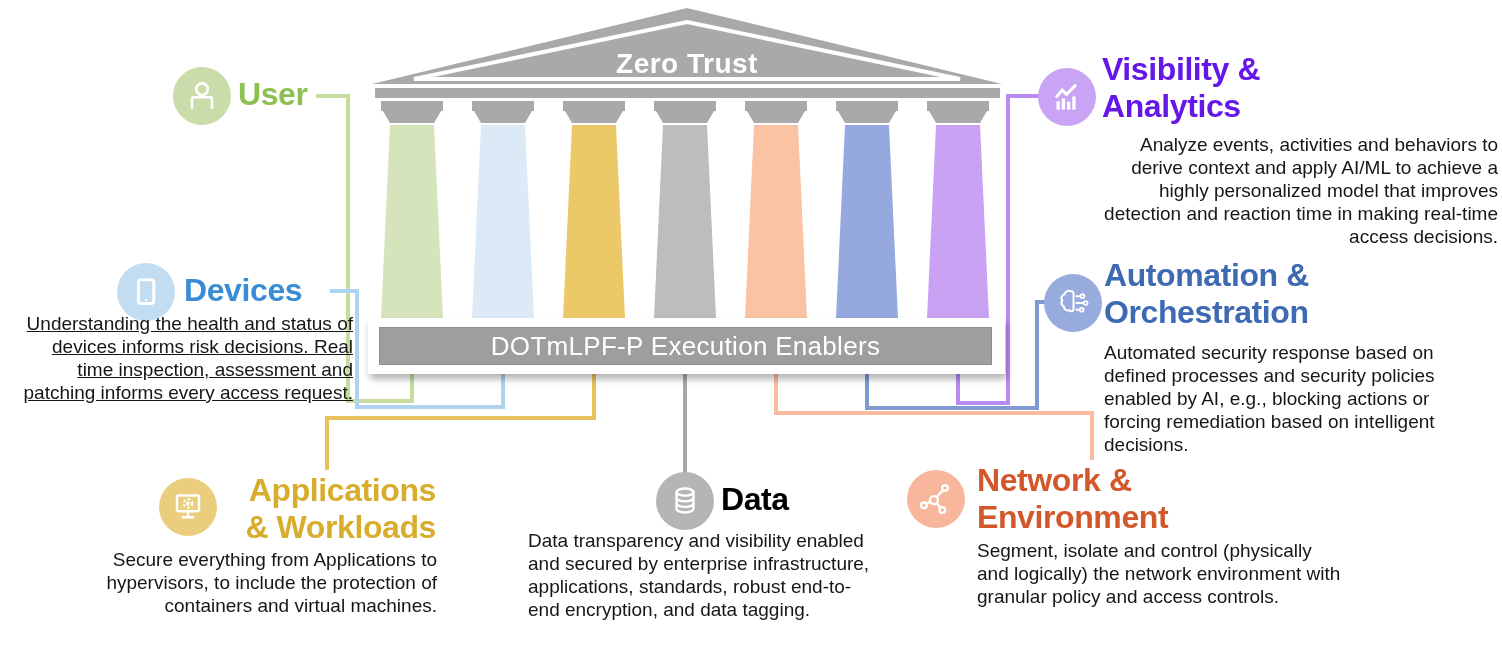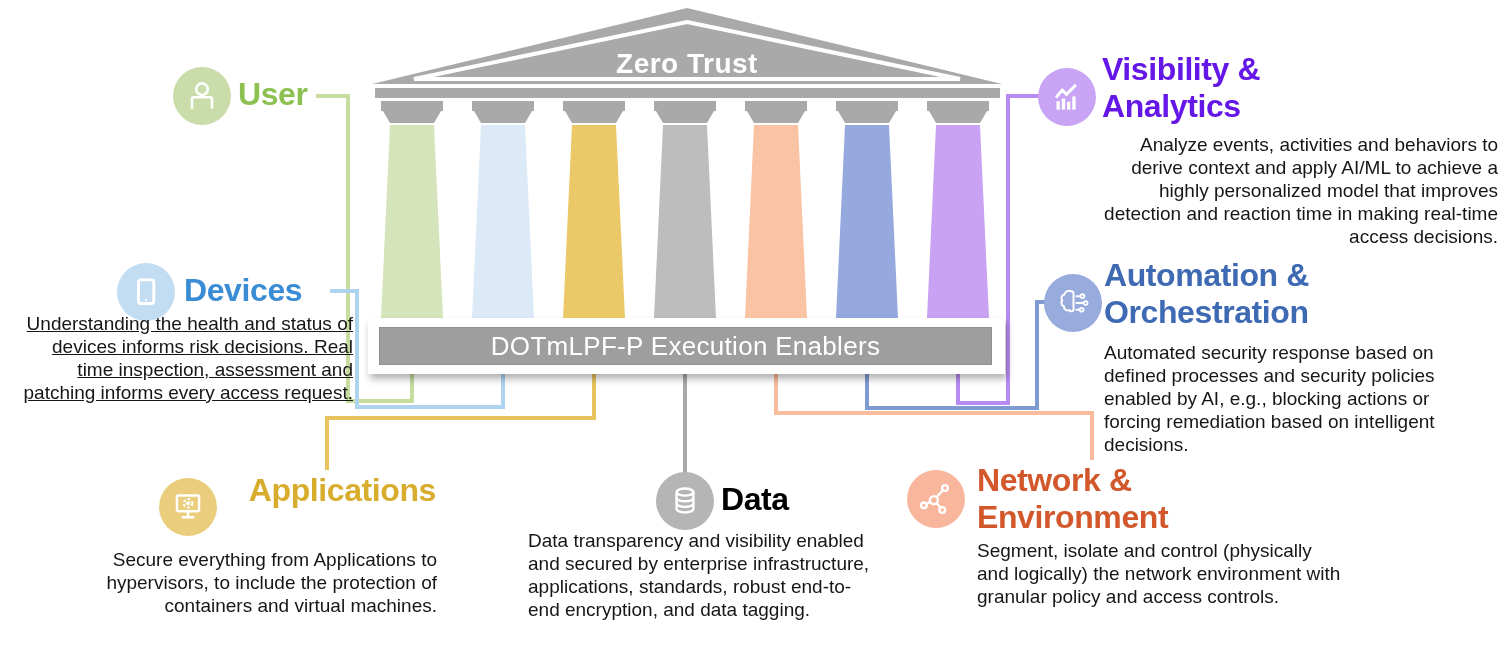--- a/index.html
+++ b/index.html
@@ -138,20 +138,21 @@
   <div class="icon-circle" id="applications-icon" style="background-color: rgb(234, 206, 126);">
     <svg viewBox="0 0 38 38">
       <rect x="8.5" y="8" width="21" height="15" rx="1.5" fill="none" stroke="#fff" stroke-width="2.3"></rect>
       <circle cx="19" cy="15.5" r="2" fill="#fff"></circle>
       <circle cx="19" cy="15.5" r="4.1" fill="none" stroke="#fff" stroke-width="1.9" stroke-dasharray="2.5 2.1"></circle>
       <path d="M19 23 v4.5 M13 28.8 h12" fill="none" stroke="#fff" stroke-width="2.3"></path>
     </svg>
   </div>
   <div class="title" id="applications-title" style="color: rgb(216, 173, 45);">
     <div>Applications</div>
+    <div>&amp; Workloads</div>
   </div>
   <div class="desc" id="applications-desc">Secure everything from Applications to hypervisors, to include the protection of containers and virtual machines.</div>
 
   <div class="icon-circle" id="data-icon" style="background-color: rgb(181, 181, 181);">
     <svg viewBox="0 0 38 38">
       <ellipse cx="19" cy="10.5" rx="8" ry="3.4" fill="none" stroke="#fff" stroke-width="2.3"></ellipse>
       <path d="M11 10.5 v16 c0 1.9 3.6 3.4 8 3.4 s8 -1.5 8 -3.4 v-16" fill="none" stroke="#fff" stroke-width="2.3"></path>
       <path d="M11 15.9 c0 1.9 3.6 3.4 8 3.4 s8 -1.5 8 -3.4" fill="none" stroke="#fff" stroke-width="2.3"></path>
       <path d="M11 21.2 c0 1.9 3.6 3.4 8 3.4 s8 -1.5 8 -3.4" fill="none" stroke="#fff" stroke-width="2.3"></path>
     </svg>

